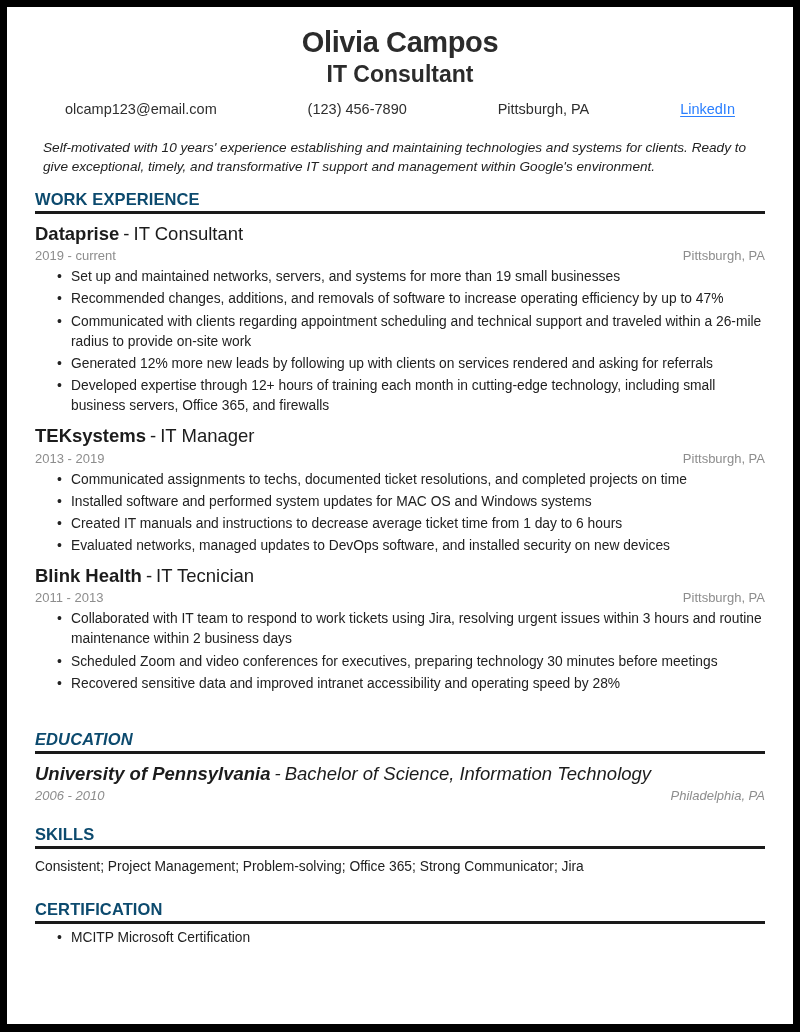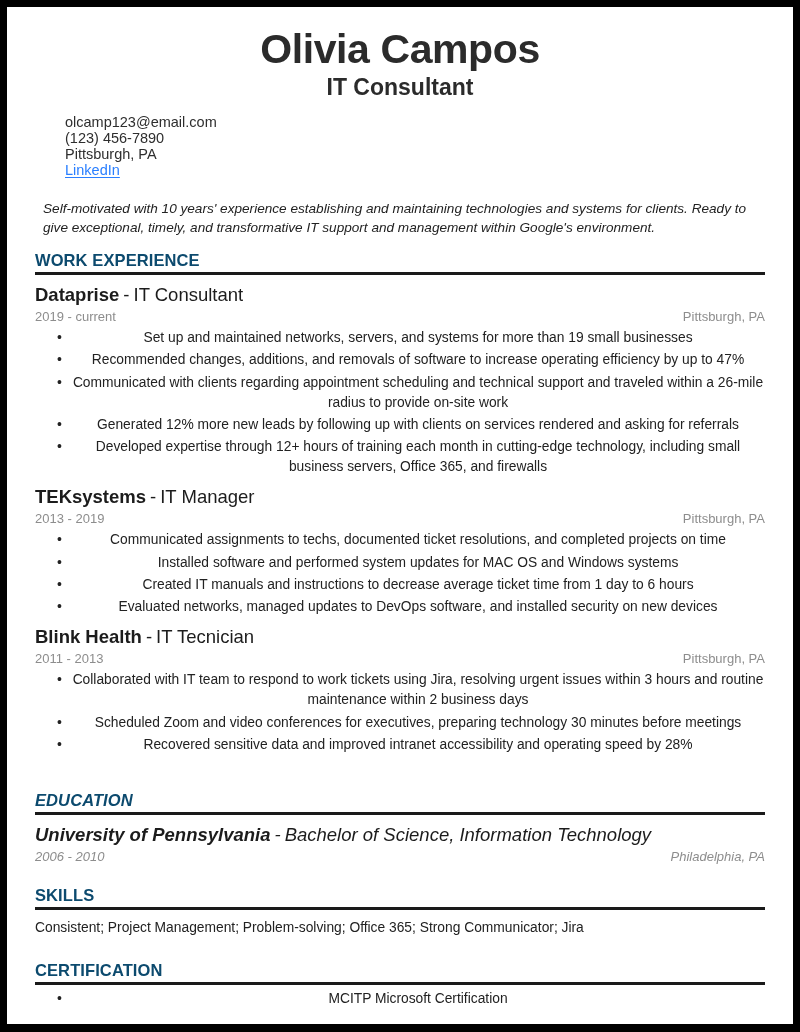--- a/index.html
+++ b/index.html
@@ -22,21 +22,21 @@
     width: 100%;
     height: 100%;
     background: #ffffff;
     padding: 20px 28px 10px 28px;
     overflow: hidden;
   }
 
   
   .name {
     text-align: center;
-    font-size: 41px;
+    font-size: 29px;
     font-weight: bold;
     color: #2b2b2b;
     letter-spacing: -0.4px;
     line-height: 1.08;
   }
   .job-title-header {
     text-align: center;
     font-size: 23px;
     font-weight: bold;
     color: #2b2b2b;
@@ -45,21 +45,20 @@
   }
 
   .contact-row {
     display: flex;
     justify-content: space-between;
     align-items: baseline;
     padding: 0 30px;
     margin-top: 13px;
     font-size: 14.5px;
     color: #2e2e2e;
-    flex-direction: column;
   }
   .contact-item { white-space: nowrap; }
   .contact-link {
     color: #2a7fff;
     text-decoration: underline;
     text-underline-offset: 2px;
     text-align: center;
   }
 
   .summary {
@@ -107,21 +106,20 @@
     align-items: baseline;
     margin-top: 3px;
     font-size: 13px;
     color: #8d8d8d;
   }
 
   ul.bullets {
     list-style: none;
     margin-top: 4px;
     padding-left: 22px;
-    text-align: center;
   }
   ul.bullets li {
     position: relative;
     font-size: 13.8px;
     line-height: 1.46;
     color: #222222;
     padding-left: 14px;
     margin-top: 2px;
   }
   ul.bullets li::before {

